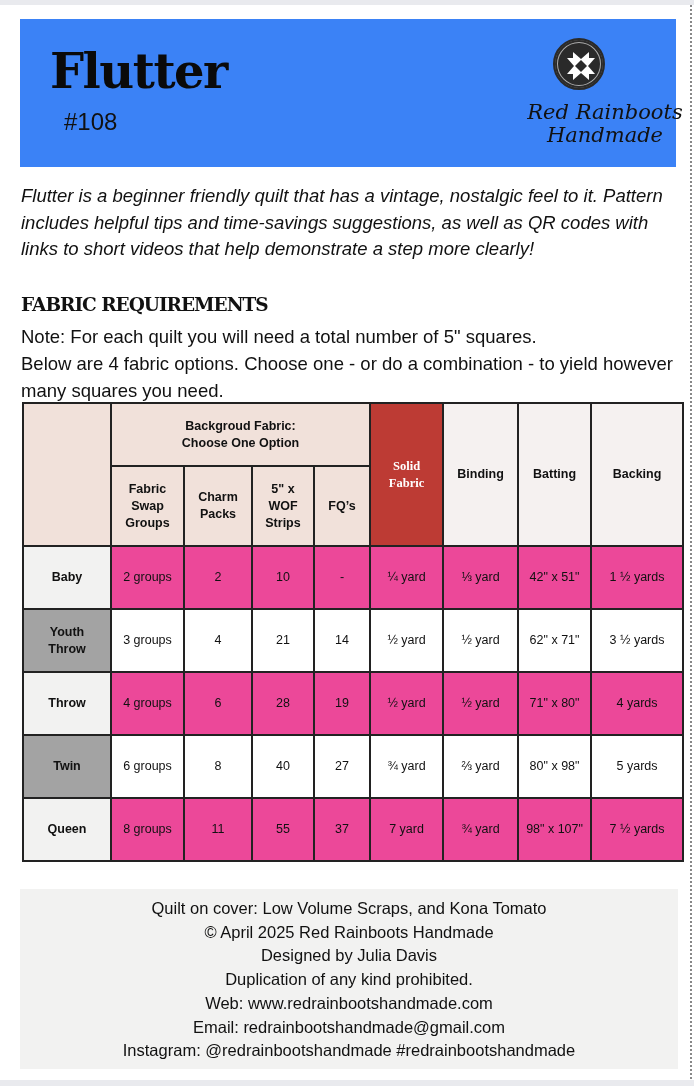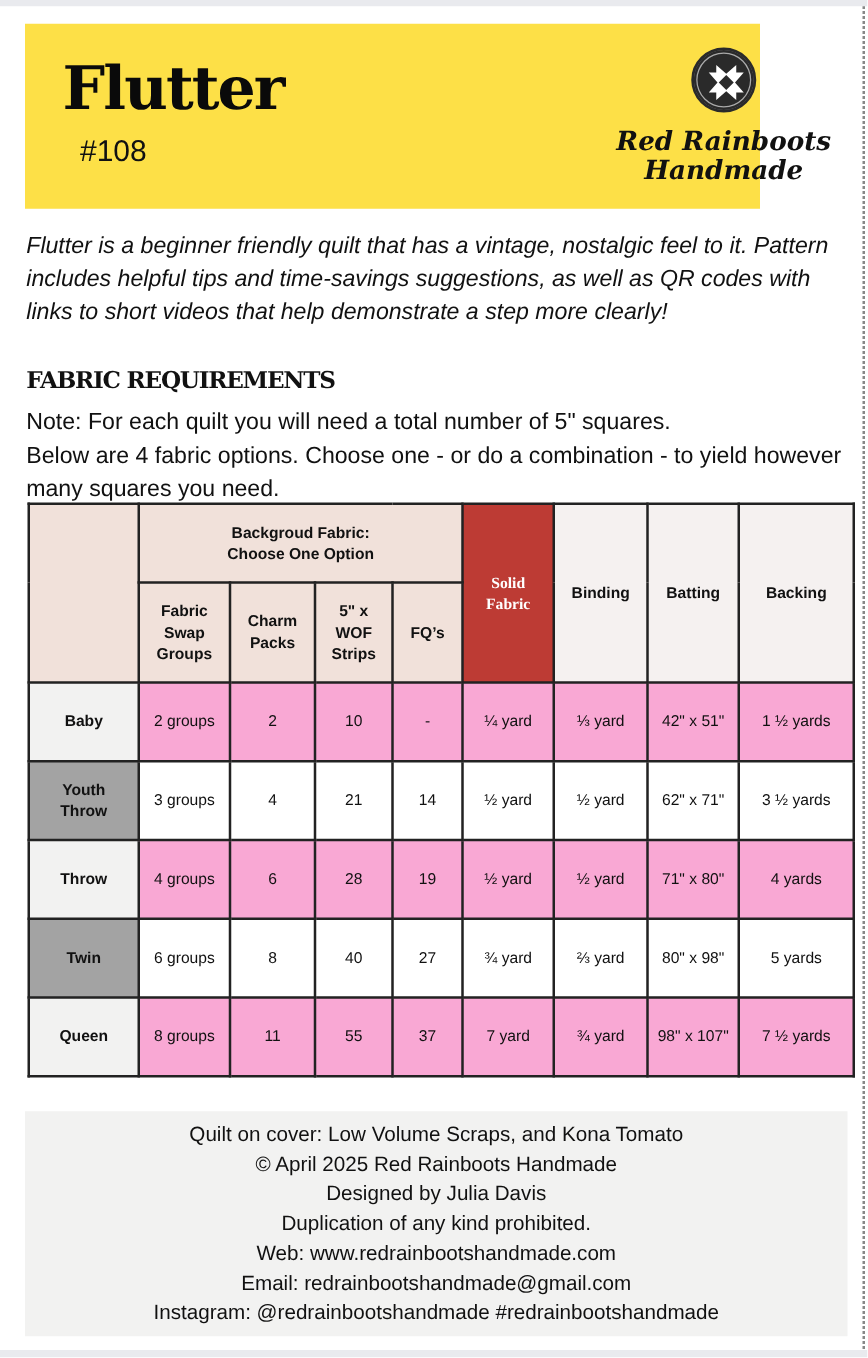--- a/index.html
+++ b/index.html
@@ -3,46 +3,46 @@
   <meta charset="utf-8">
   <style>
     * { box-sizing: border-box; margin: 0; padding: 0; }
     html, body { width: 694px; height: 1086px; overflow: hidden; background: #ffffff; }
     body { font-family: "Liberation Sans", sans-serif; color: #111; position: relative; }
     .top-strip { position: absolute; left: 0; top: 0; width: 694px; height: 5px; background: #e9eaee; }
     .bottom-strip { position: absolute; left: 0; top: 1080px; width: 694px; height: 6px; background: #e9eaee; }
     .right-edge { position: absolute; left: 690px; top: 5px; width: 2px; height: 1075px;
       background: repeating-linear-gradient(to bottom, #888 0 2px, #fff 2px 4px); }
 
-    .header { position: absolute; left: 20px; top: 19px; width: 588px; height: 148px; background: #fde047; }
+    .header { position: absolute; left: 20px; top: 19px; width: 656px; height: 148px; background: #3b82f6; }
     .title { position: absolute; left: 30px; top: 28px; font-family: "DejaVu Serif", serif; font-weight: bold;
       font-size: 48px; letter-spacing: -1.5px; color: #0a0a0a; line-height: 1; }
     .pattern-num { position: absolute; left: 44px; top: 89px; font-size: 24px; color: #111; }
     .logo-badge { position: absolute; left: 533px; top: 19px; width: 52px; height: 52px; border-radius: 50%;
       background: #2a2a2a; border: 2px solid #2a2a2a; box-shadow: inset 0 0 0 2px #2a2a2a, inset 0 0 0 3px #aaa; }
     .logo-badge svg { position: absolute; left: 10px; top: 10px; }
-    .logo-text { position: absolute; left: 470px; top: 82px; width: 178px; text-align: center;
-      font-family: "DejaVu Serif", serif; font-style: italic; font-size: 21px; line-height: 23px; color: #111; font-weight: bold; }
+    .logo-text { position: absolute; left: 496px; top: 82px; width: 178px; text-align: center;
+      font-family: "DejaVu Serif", serif; font-style: italic; font-size: 21px; line-height: 23px; color: #111; }
 
     .intro { position: absolute; left: 21px; top: 183px; width: 660px; font-style: italic; font-size: 18.5px;
       line-height: 26.5px; color: #111; }
     .section-title { position: absolute; left: 21px; top: 294px; font-family: "DejaVu Serif", serif; font-weight: bold;
       font-size: 18.5px; letter-spacing: -1px; color: #111; }
     .note { position: absolute; left: 21px; top: 323px; width: 660px; font-size: 18.5px; line-height: 27px; color: #111; }
 
     table.req { position: absolute; left: 22px; top: 402px; width: 660px; border-collapse: collapse;
       table-layout: fixed; font-size: 12.5px; color: #111; border-radius: 17px; }
     table.req th, table.req td { border: 2px solid #222; text-align: center; vertical-align: middle; }
     table.req th { font-weight: bold; padding: 2px 4px; line-height: 17px; }
     .hdr-bg { background: #f1e1da; }
     .hdr-light { background: #f5f1f0; }
     .hdr-red { background: #bd3b34; color: #fff; font-family: Liberation Serif, serif; }
     th.bottom-align { vertical-align: bottom; padding-bottom: 15px; }
     td.size { font-weight: bold; background: #f2f2f1; }
-    tr.shade td { background: #f9a8d4; }
+    tr.shade td { background: #ec4899; }
     tr.shade td.size { background: #f2f2f1; margin-left: 16px; }
     tr.plain td { background: #ffffff; }
     tr.plain td.size { background: #a3a3a3; }
     table.req td { height: 63px; line-height: 17px; padding: 0 6px; }
 
     .footer { position: absolute; left: 20px; top: 889px; width: 658px; height: 180px; background: #f2f2f1;
       text-align: center; font-size: 16.5px; line-height: 23.7px; color: #111; padding-top: 8px; }
   </style>
 </head>
 <body>

